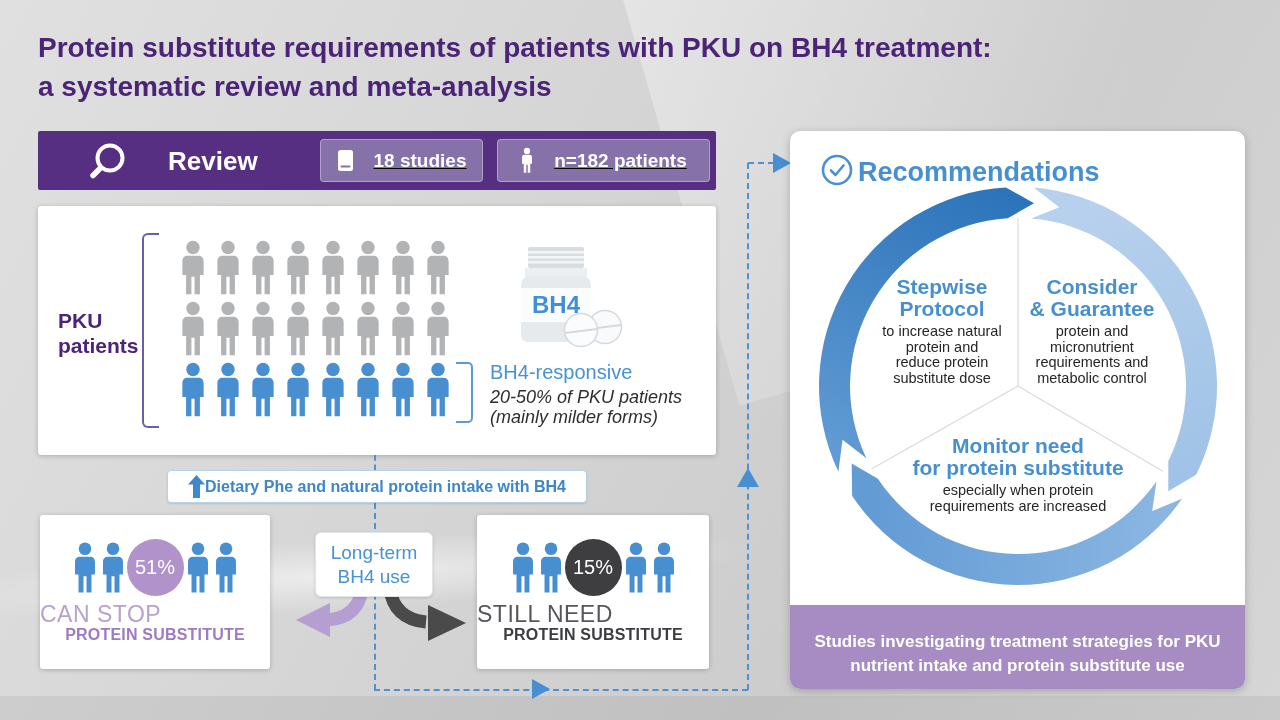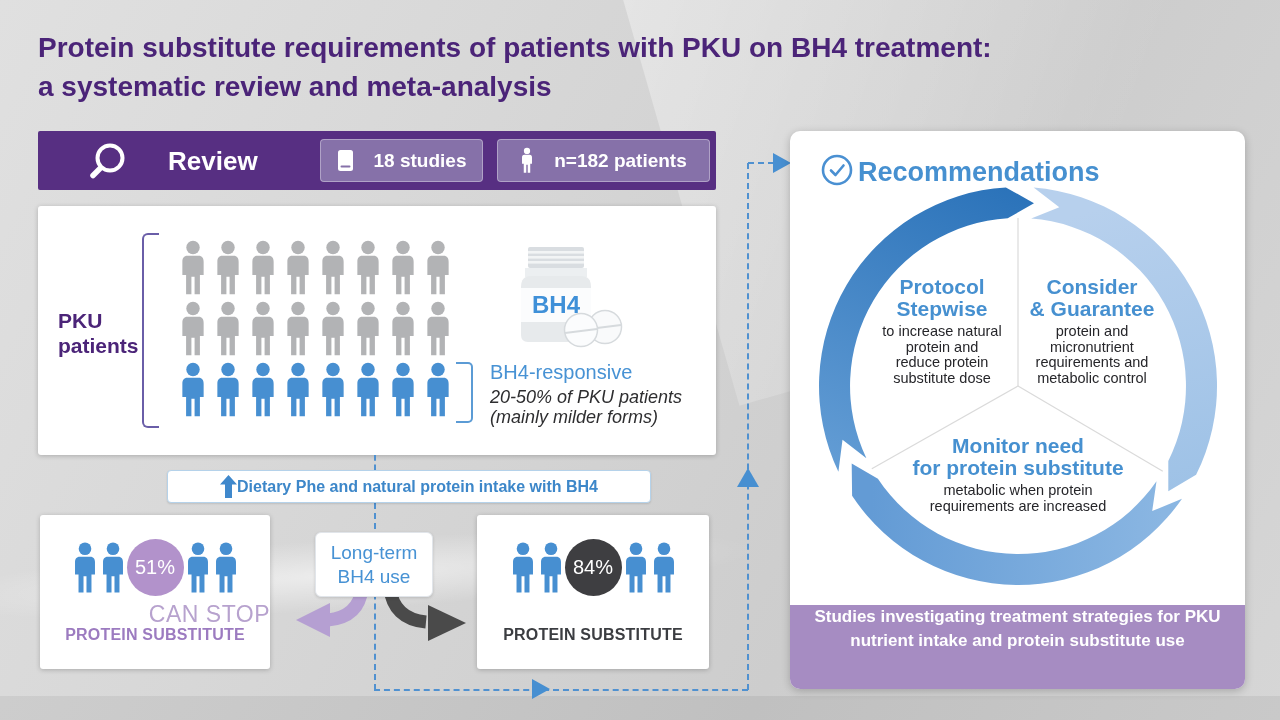--- a/index.html
+++ b/index.html
@@ -15,21 +15,21 @@
     background:radial-gradient(ellipse at 50% 50%,rgba(255,255,255,.55),rgba(255,255,255,0) 72%);
     transform:rotate(-3.5deg);}
   .bottom-shade{left:0;bottom:0;width:100%;height:24px;background:rgba(0,0,0,.06);}
   
   .title{left:38px;top:28px;font-weight:700;font-size:28px;line-height:39px;
     color:#4b2478;white-space:nowrap;}
   
   .review-bar{left:38px;top:131px;width:678px;height:59px;background:#572f82;border-radius:2px;}
   .review-label{left:168px;top:146px;font-size:26px;font-weight:700;color:#fff;}
   .badge{top:139px;height:43px;background:#8671a9;border:1px solid rgba(255,255,255,.35);
-    border-radius:4px;display:flex;align-items:center;justify-content:center;gap:20px;box-sizing:border-box;}
+    border-radius:4px;display:flex;align-items:center;justify-content:center;gap:20px;box-sizing:border-box;text-decoration:underline;}
   .badge-label{font-size:19px;font-weight:700;color:#fff;white-space:nowrap;}
   .badge1{left:320px;width:163px;}
   .badge2{left:497px;width:213px;}
   
   .panel{background:#fff;box-shadow:0 1px 5px rgba(0,0,0,.22);}
   .main-panel{left:38px;top:206px;width:678px;height:249px;border-radius:3px;}
   .pku-label{left:58px;top:308px;width:112px;text-align:left;font-weight:700;
     font-size:21px;line-height:25px;color:#4b2478;}
   .bracket-left{left:142px;top:233px;width:15px;height:191px;
     border-left:2.5px solid #6a5ea8;border-top:2.5px solid #6a5ea8;border-bottom:2.5px solid #6a5ea8;
@@ -37,42 +37,42 @@
   .bracket-right{left:456px;top:362px;width:15px;height:57px;
     border-right:2px solid #5b9bd5;border-top:2px solid #5b9bd5;border-bottom:2px solid #5b9bd5;
     border-radius:0 5px 5px 0;}
   #person-grid{left:178px;top:240px;}
   .prow{display:flex;gap:5px;height:56px;margin-bottom:5px;}
   .pp{display:inline-block;width:30px;height:56px;}
   .pp svg{width:100%;height:100%;display:block;}
   .resp-label{left:490px;top:361px;font-size:20px;color:#4792d4;}
   .resp-note{left:490px;top:388px;font-style:italic;font-size:18px;line-height:19.5px;color:#2e2e30;}
   
-  .banner{left:167px;top:470px;width:484px;height:33px;background:#fff;border:1px solid #b5d2ea;
+  .banner{left:167px;top:470px;width:420px;height:33px;background:#fff;border:1px solid #b5d2ea;
     border-radius:4px;box-sizing:border-box;display:flex;align-items:center;justify-content:center;
     gap:0;box-shadow:0 1px 2px rgba(0,0,0,.12);z-index:4;}
   .banner-text{font-size:16px;font-weight:700;color:#3d87c9;white-space:nowrap;}
   
   .dash-v{border-left:2px dashed #5091d0;width:0;z-index:1;}
   .dash-h{border-top:2px dashed #5091d0;height:0;z-index:1;}
   .tri{width:0;height:0;z-index:2;}
   .tri-right{border-left:18px solid #478fd1;border-top:10px solid transparent;border-bottom:10px solid transparent;}
   .tri-up{border-bottom:19px solid #478fd1;border-left:11px solid transparent;border-right:11px solid transparent;}
   
   .pct-card{top:515px;height:154px;background:#fff;border-radius:3px;box-shadow:0 1px 5px rgba(0,0,0,.22);z-index:3;}
   .card-can-stop{left:40px;width:230px;}
   .card-still-need{left:477px;width:232px;}
   .figrow{position:absolute;top:24px;left:0;right:0;display:flex;justify-content:center;
     align-items:center;}
   .figrow .pp{width:28px;height:56px;color:#478fd1;}
   .pct-circle{width:57px;height:57px;border-radius:50%;display:flex;align-items:center;
     justify-content:center;color:#fff;font-size:20px;flex:0 0 auto;}
   .pct-purple{background:#b292cb;}
   .pct-dark{background:#3e3e41;}
-  .card-t1{position:absolute;top:86px;width:100%;text-align:right;font-size:23px;letter-spacing:.5px;}
+  .card-t1{position:absolute;top:86px;width:100%;text-align:left;font-size:23px;letter-spacing:.5px;}
   .card-t2{position:absolute;top:111px;width:100%;text-align:center;font-size:16px;font-weight:700;letter-spacing:.2px;}
   .t1-purple{color:#b7a2ce;}  .t2-purple{color:#9c7bc0;}
   .t1-dark{color:#55575c;}    .t2-dark{color:#3b3d41;}
   .long-term{left:315px;top:532px;width:118px;height:65px;background:#fff;border:1px solid #e1e5ea;
     border-radius:6px;box-shadow:0 1px 3px rgba(0,0,0,.15);display:flex;flex-direction:column;
     align-items:center;justify-content:center;font-size:19px;line-height:24px;color:#4792d4;
     box-sizing:border-box;z-index:4;}
   #curved-arrows{left:270px;top:580px;z-index:3;}
   
   .reco-panel{left:790px;top:131px;width:455px;height:558px;background:#fff;border-radius:10px;
@@ -80,21 +80,21 @@
   .reco-title{left:68px;top:26px;font-size:27px;font-weight:700;color:#4690d0;}
   .reco-check{left:30px;top:22px;}
   #ring-svg{left:0;top:0;}
   .ring-block{text-align:center;}
   .ring-h{font-size:21px;font-weight:700;line-height:22px;color:#4690d0;}
   .ring-b{font-size:14.5px;line-height:15.5px;color:#26262a;margin-top:4px;}
   .blk-stepwise{left:62px;top:145px;width:180px;}
   .blk-consider{left:212px;top:145px;width:180px;}
   .blk-monitor{left:106px;top:304px;width:244px;}
   .reco-note{left:0;bottom:0;width:100%;height:84px;background:#a68cc2;color:#fff;
-    text-align:center;font-weight:700;font-size:17px;line-height:24px;padding-top:0;box-sizing:border-box;}
+    text-align:center;font-weight:700;font-size:17px;line-height:24px;padding-top:25px;box-sizing:border-box;}
 </style>
 </head>
 <body>
 
 <div id="stage">
   <div class="abs swoosh-top"></div>
   <div class="abs swoosh-band"></div>
   <div class="abs bottom-shade"></div>
 
   <div class="abs title">
@@ -371,34 +371,35 @@
             <circle cx="16" cy="8" r="7.2" fill="currentColor"></circle>
             <path fill="currentColor" d="M10 17 C6.2 17 4.6 19.6 4.6 23.2 L4.6 37.5 L8.6 37.5 L8.6 58 L14.3 58 L14.3 39.5 L17.7 39.5 L17.7 58 L23.4 58 L23.4 37.5 L27.4 37.5 L27.4 23.2 C27.4 19.6 25.8 17 22 17 Z"></path>
           </svg>
         </span>
       <span class="pp">
           <svg viewBox="0 0 32 60">
             <circle cx="16" cy="8" r="7.2" fill="currentColor"></circle>
             <path fill="currentColor" d="M10 17 C6.2 17 4.6 19.6 4.6 23.2 L4.6 37.5 L8.6 37.5 L8.6 58 L14.3 58 L14.3 39.5 L17.7 39.5 L17.7 58 L23.4 58 L23.4 37.5 L27.4 37.5 L27.4 23.2 C27.4 19.6 25.8 17 22 17 Z"></path>
           </svg>
         </span>
-      <div class="pct-circle pct-dark">84%</div>
-      <span class="pp">
-          <svg viewBox="0 0 32 60">
-            <circle cx="16" cy="8" r="7.2" fill="currentColor"></circle>
-            <path fill="currentColor" d="M10 17 C6.2 17 4.6 19.6 4.6 23.2 L4.6 37.5 L8.6 37.5 L8.6 58 L14.3 58 L14.3 39.5 L17.7 39.5 L17.7 58 L23.4 58 L23.4 37.5 L27.4 37.5 L27.4 23.2 C27.4 19.6 25.8 17 22 17 Z"></path>
-          </svg>
-        </span>
-      <span class="pp">
-          <svg viewBox="0 0 32 60">
-            <circle cx="16" cy="8" r="7.2" fill="currentColor"></circle>
-            <path fill="currentColor" d="M10 17 C6.2 17 4.6 19.6 4.6 23.2 L4.6 37.5 L8.6 37.5 L8.6 58 L14.3 58 L14.3 39.5 L17.7 39.5 L17.7 58 L23.4 58 L23.4 37.5 L27.4 37.5 L27.4 23.2 C27.4 19.6 25.8 17 22 17 Z"></path>
-          </svg>
-        </span>
-    </div>
+      <div class="pct-circle pct-dark">15%</div>
+      <span class="pp">
+          <svg viewBox="0 0 32 60">
+            <circle cx="16" cy="8" r="7.2" fill="currentColor"></circle>
+            <path fill="currentColor" d="M10 17 C6.2 17 4.6 19.6 4.6 23.2 L4.6 37.5 L8.6 37.5 L8.6 58 L14.3 58 L14.3 39.5 L17.7 39.5 L17.7 58 L23.4 58 L23.4 37.5 L27.4 37.5 L27.4 23.2 C27.4 19.6 25.8 17 22 17 Z"></path>
+          </svg>
+        </span>
+      <span class="pp">
+          <svg viewBox="0 0 32 60">
+            <circle cx="16" cy="8" r="7.2" fill="currentColor"></circle>
+            <path fill="currentColor" d="M10 17 C6.2 17 4.6 19.6 4.6 23.2 L4.6 37.5 L8.6 37.5 L8.6 58 L14.3 58 L14.3 39.5 L17.7 39.5 L17.7 58 L23.4 58 L23.4 37.5 L27.4 37.5 L27.4 23.2 C27.4 19.6 25.8 17 22 17 Z"></path>
+          </svg>
+        </span>
+    </div>
+    <div class="card-t1 t1-dark">STILL NEED</div>
     <div class="card-t2 t2-dark">PROTEIN SUBSTITUTE</div>
   </div>
 
   <div class="abs panel reco-panel">
     <svg class="abs reco-check" width="34" height="34" viewBox="0 0 34 34">
       <circle cx="17" cy="17" r="14" fill="none" stroke="#4a90d2" stroke-width="2.6"></circle>
       <path d="M11 17.5 L15.5 22 L23.5 12.5" fill="none" stroke="#4a90d2" stroke-width="2.6" stroke-linecap="round" stroke-linejoin="round"></path>
     </svg>
     <div class="abs reco-title">Recommendations</div>
 
@@ -419,22 +420,22 @@
         </defs>
         <line x1="228" y1="255" x2="228.0" y2="87.0" stroke="#dadada" stroke-width="1.2"></line>
         <line x1="228" y1="255" x2="372.8" y2="340.3" stroke="#dadada" stroke-width="1.2"></line>
         <line x1="228" y1="255" x2="81.8" y2="337.7" stroke="#dadada" stroke-width="1.2"></line>
         <path d="M 243.6 56.6 A 199 199 0 0 1 406.1 343.8 L 378.3 360.3 L 378.3 330.0 A 168 168 0 0 0 241.2 87.5 L 269.3 76.2 Z" fill="url(#gR)"></path>
         <path d="M 392.0 367.7 A 199 199 0 0 1 62.1 364.8 L 61.7 332.6 L 87.9 347.7 A 168 168 0 0 0 366.5 350.2 L 362.2 380.1 Z" fill="url(#gB)"></path>
         <path d="M 48.4 340.7 A 199 199 0 0 1 215.9 56.4 L 244.0 72.2 L 217.7 87.3 A 168 168 0 0 0 76.4 327.3 L 52.5 308.7 Z" fill="url(#gL)"></path>
       </svg>
 
     <div class="abs ring-block blk-stepwise">
+      <div class="ring-h">Stepwise</div>
       <div class="ring-h">Protocol</div>
-      <div class="ring-h">Stepwise</div>
       <div class="ring-b">
         <div>to increase natural</div>
         <div>protein and</div>
         <div>reduce protein</div>
         <div>substitute dose</div>
       </div>
     </div>
     <div class="abs ring-block blk-consider">
       <div class="ring-h">Consider</div>
       <div class="ring-h">&amp; Guarantee</div>
@@ -442,21 +443,21 @@
         <div>protein and</div>
         <div>micronutrient</div>
         <div>requirements and</div>
         <div>metabolic control</div>
       </div>
     </div>
     <div class="abs ring-block blk-monitor">
       <div class="ring-h">Monitor need</div>
       <div class="ring-h">for protein substitute</div>
       <div class="ring-b">
-        <div>metabolic when protein</div>
+        <div>especially when protein</div>
         <div>requirements are increased</div>
       </div>
     </div>
 
     <div class="abs reco-note">
       <div>Studies investigating treatment strategies for PKU</div>
       <div>nutrient intake and protein substitute use</div>
     </div>
   </div>
 </div>

